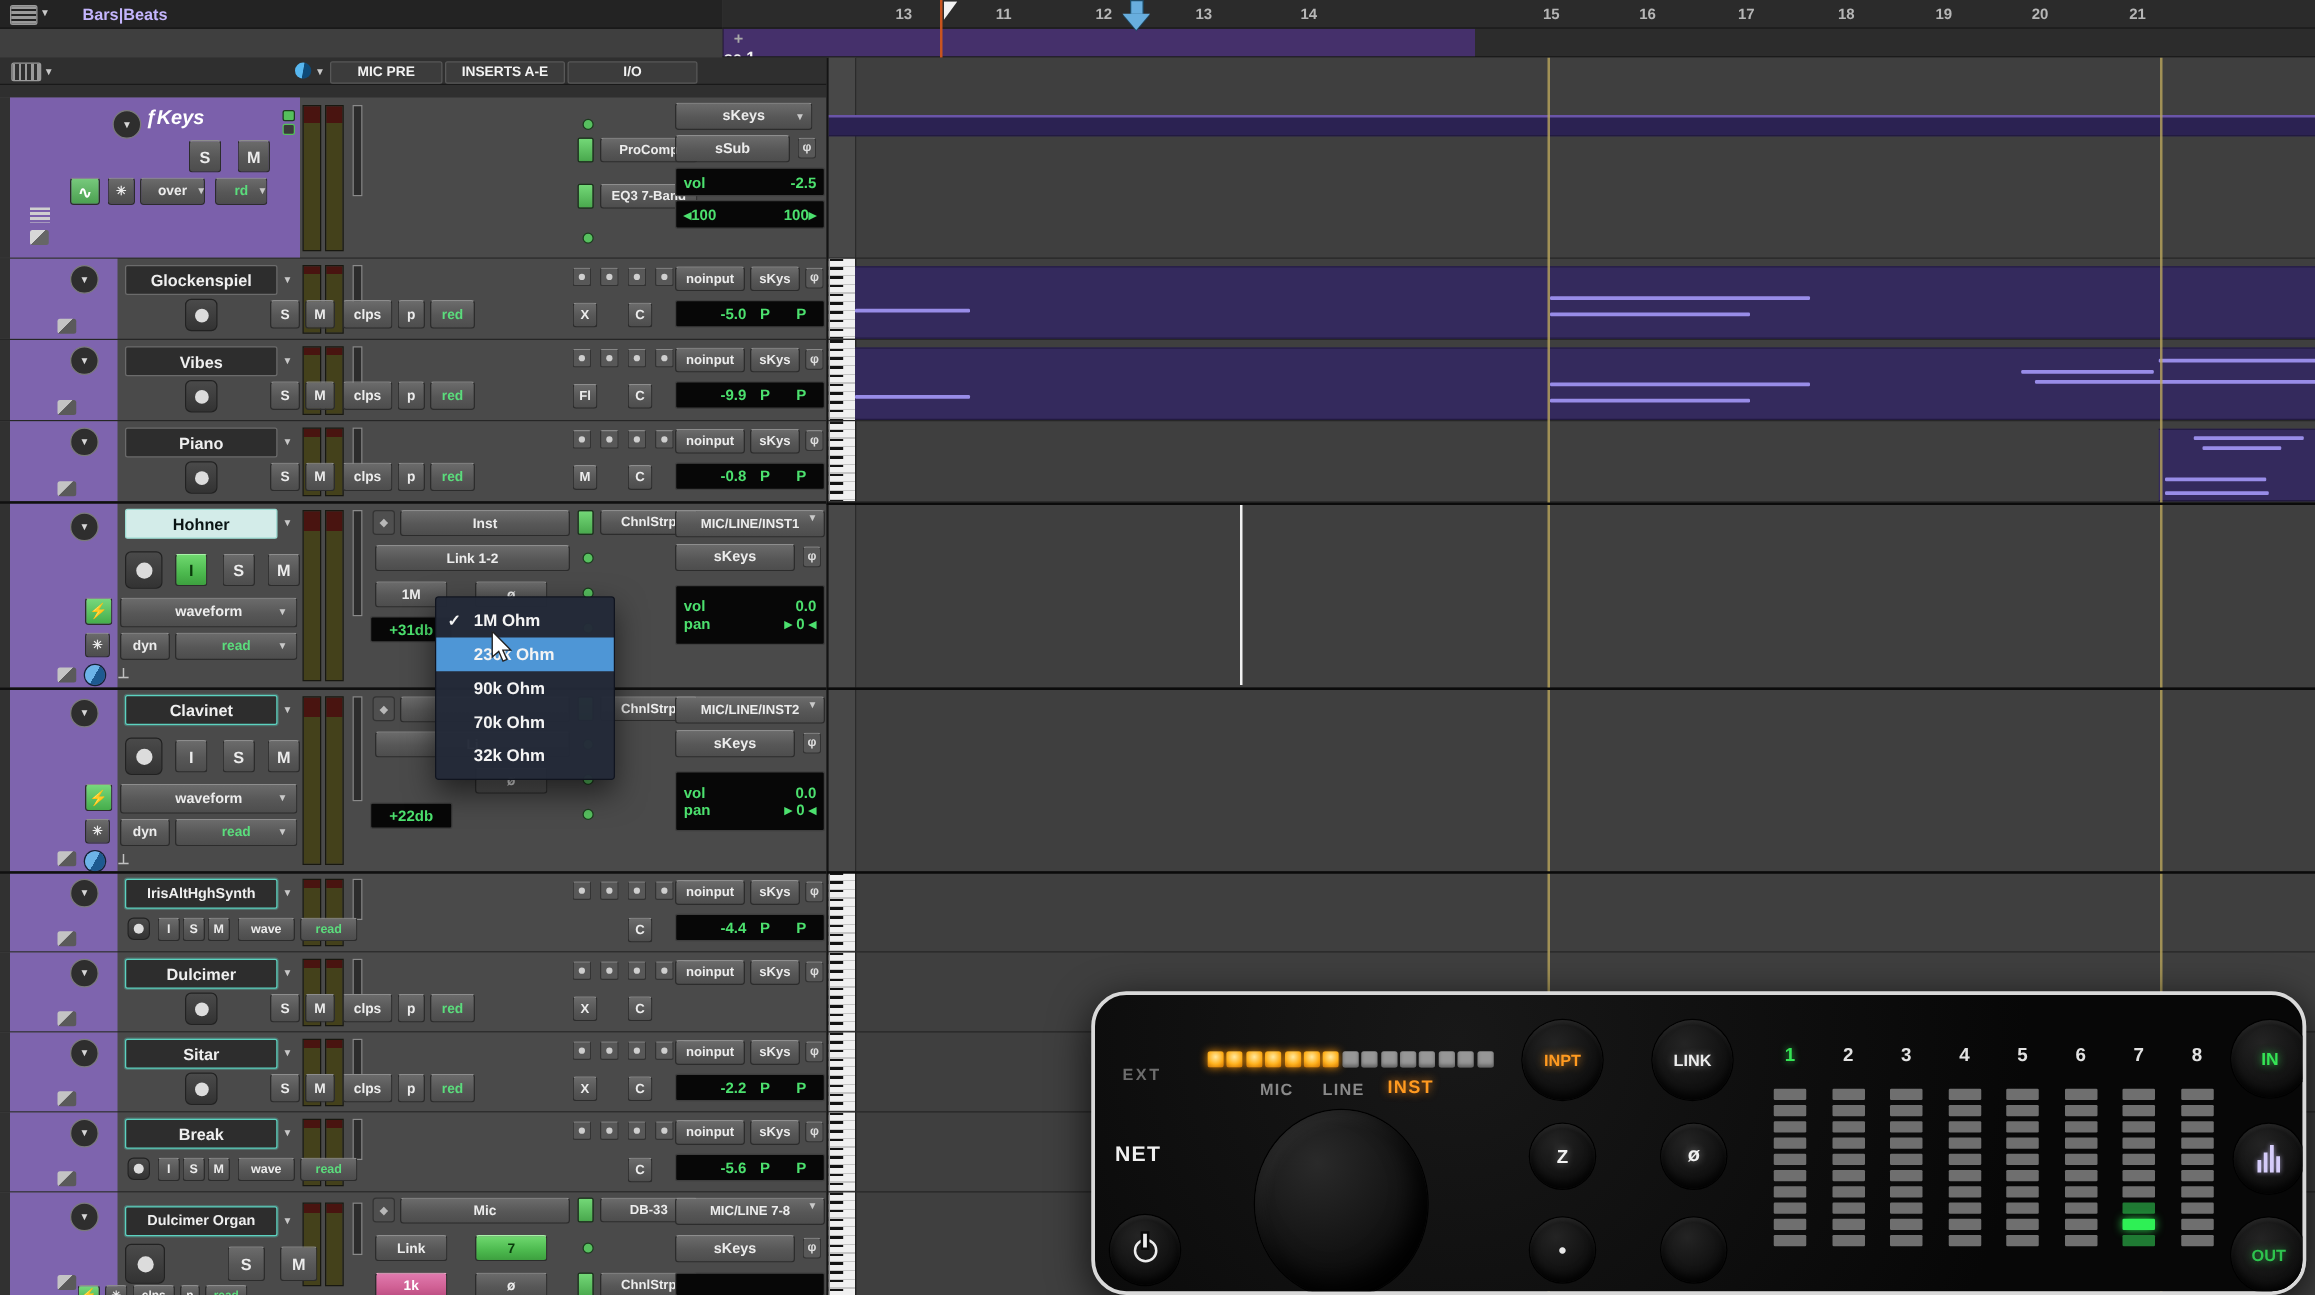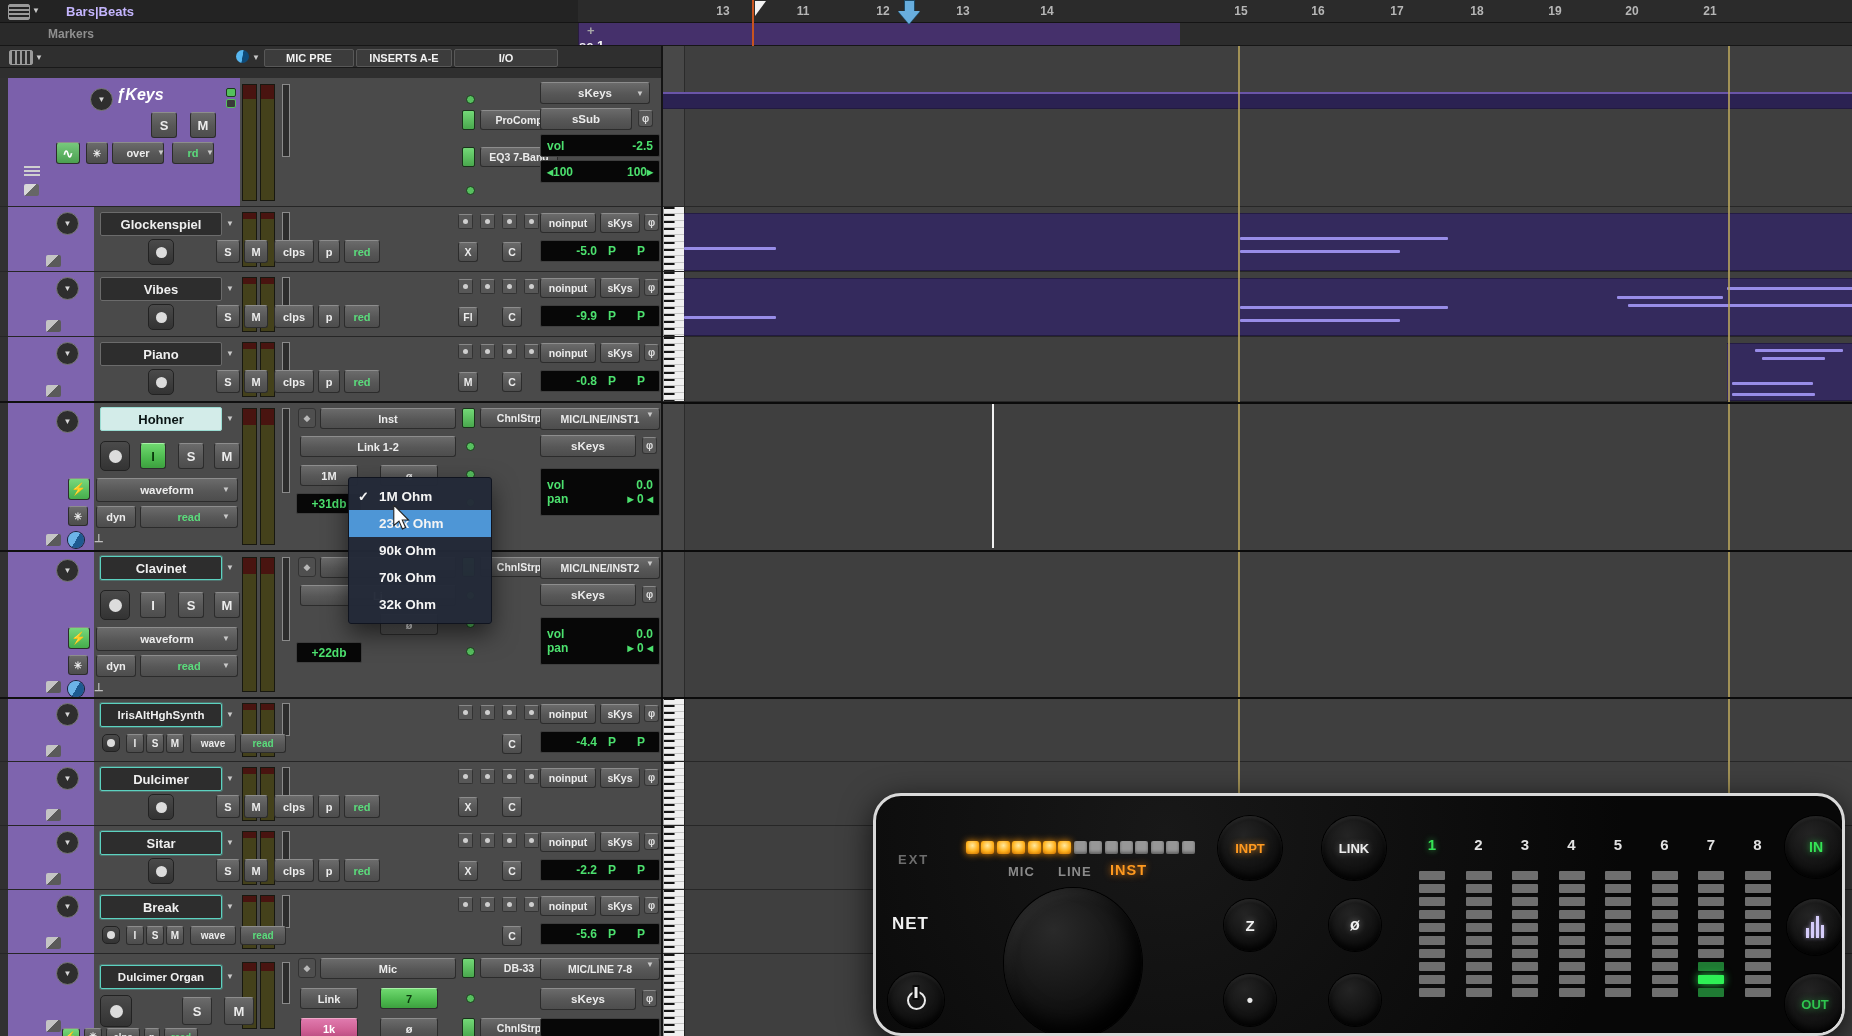--- a/index.html
+++ b/index.html
@@ -63,23 +63,20 @@
       <div class="barnum" style="left: 455px; top: 4px; width: 28px; text-align: center;">14</div>
       <div class="barnum" style="left: 649px; top: 4px; width: 28px; text-align: center;">15</div>
       <div class="barnum" style="left: 726px; top: 4px; width: 28px; text-align: center;">16</div>
       <div class="barnum" style="left: 805px; top: 4px; width: 28px; text-align: center;">17</div>
       <div class="barnum" style="left: 885px; top: 4px; width: 28px; text-align: center;">18</div>
       <div class="barnum" style="left: 963px; top: 4px; width: 28px; text-align: center;">19</div>
       <div class="barnum" style="left: 1040px; top: 4px; width: 28px; text-align: center;">20</div>
       <div class="barnum" style="left: 1118px; top: 4px; width: 28px; text-align: center;">21</div>
     </div>
 
-  <div class="abs" id="markL" style="left:0;top:23px;width:578px;height:23px;background:#2a2a2a;border-bottom:1px solid #161616;box-sizing:border-box">
-    <span class="abs" style="left:48px;top:4px;font-weight:bold;font-size:12px;color:#8f8f8f">Markers</span>
-  </div>
   <div class="abs" id="markR" style="left:578px;top:23px;width:1274px;height:23px;background:#2c2c2c;border-bottom:1px solid #161616;box-sizing:border-box;overflow:hidden">
       <div class="seg" style="left: 62px; top: 0px; width: 601px; background: rgb(69, 48, 107); border-left: 1px solid rgba(0, 0, 0, 0.4);">
         <div style="color: rgb(168, 168, 168); font-weight: bold; font-size: 13px; margin: 0px 4px 0px 8px;">+</div>
         <div class="mlabel">se 1</div>
       </div>
     </div>
   <div class="abs" id="rulover" style="left:578px;top:0;width:1274px;height:46px;pointer-events:none;z-index:6">
       <div style="left: 174px; top: 0px; width: 2px; height: 46px; background: rgb(200, 84, 31); position: absolute;"></div>
       <div style="left: 177px; top: 1px; width: 11px; height: 15px; background: rgb(242, 242, 242); position: absolute; clip-path: polygon(0px 0px, 100% 0px, 0px 100%, 0px 0px); transform: none;"></div>
       <div style="left: 800px; top: 1px; width: 11px; height: 15px; background: rgb(242, 242, 242); position: absolute; clip-path: polygon(0px 0px, 100% 0px, 100% 100%, 100% 0px); transform: translateX(-11px);"></div>

